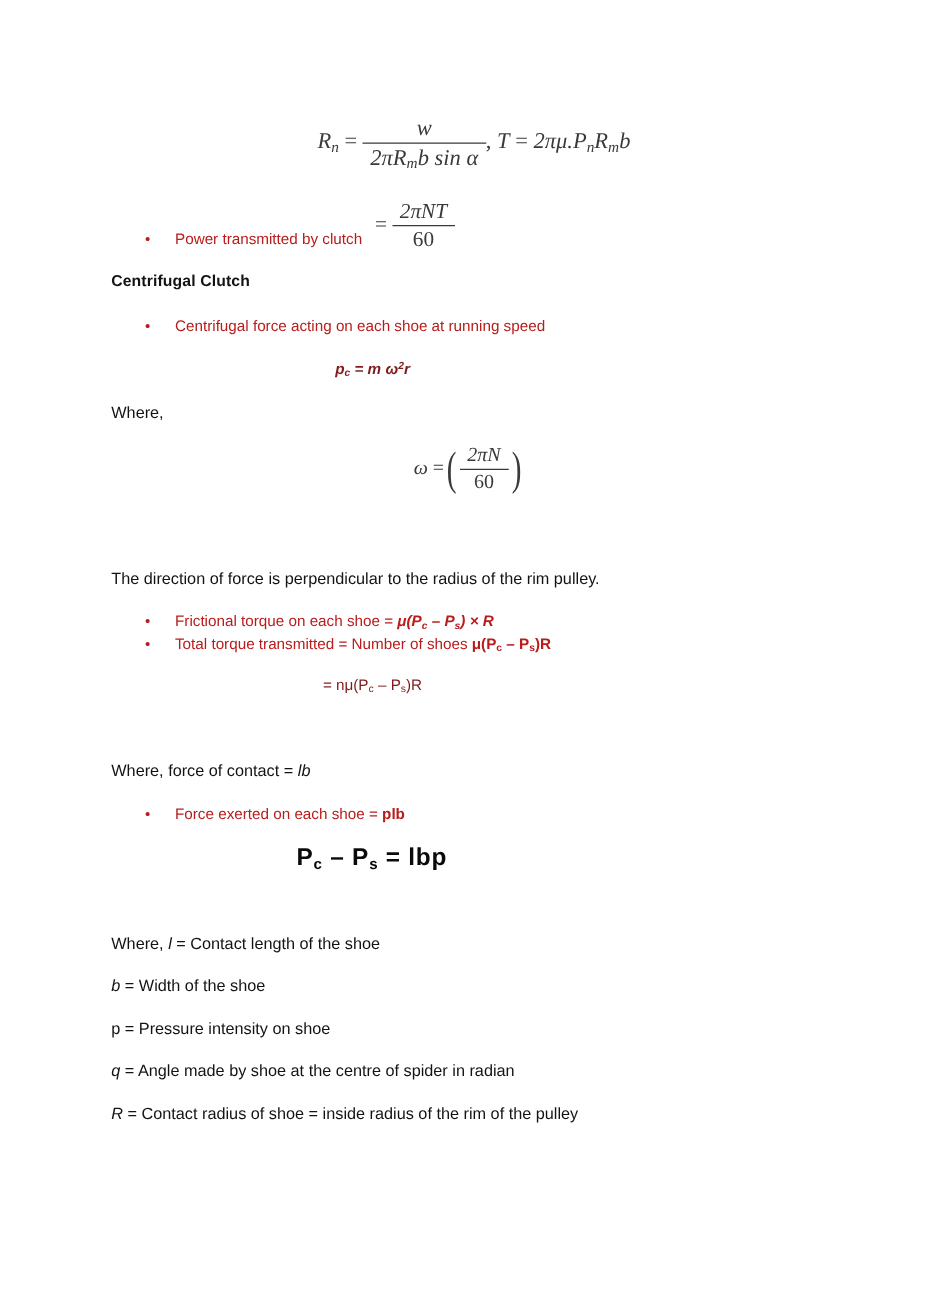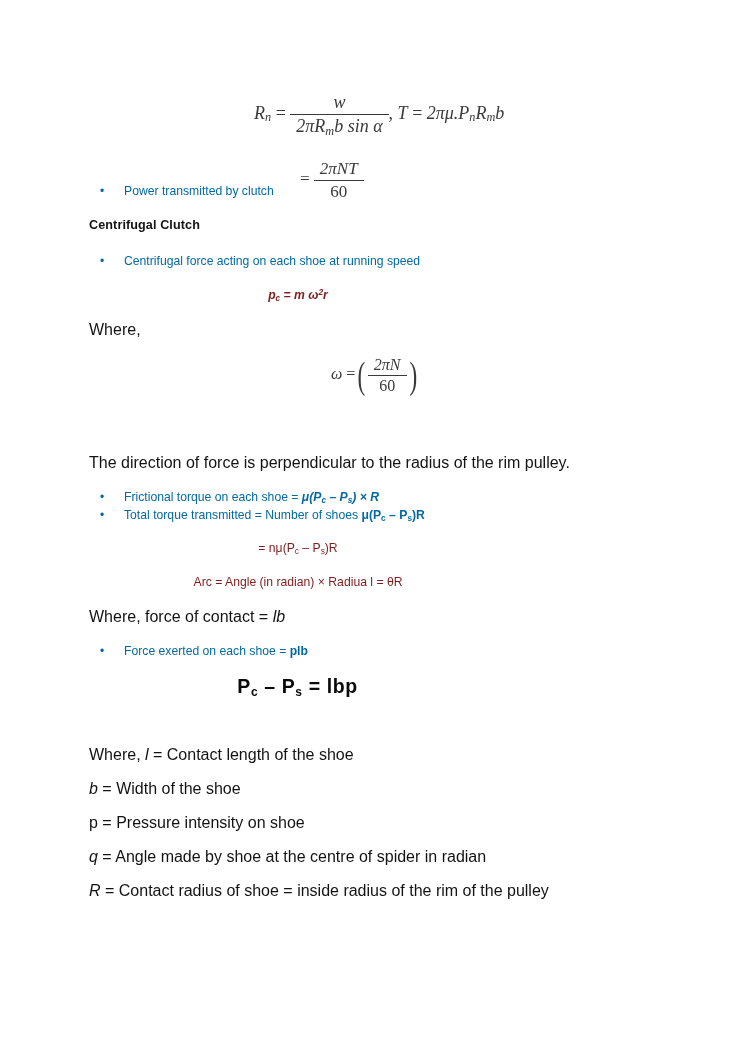--- a/index.html
+++ b/index.html
@@ -19,40 +19,40 @@
     position: absolute;
     left: 0; top: 0;
     width: 744px;
     height: 1052px;
     overflow: hidden;
   }
 
   
   .line {
     position: absolute;
-    font-size: 16px;
+    font-size: 13px;
     line-height: 15px;
     white-space: nowrap;
     color: #131313;
   }
   .body-left { left: 89px; }
   .heading {
     font-weight: bold;
     font-size: 12.6px;
     letter-spacing: 0.1px;
   }
 
   
   .bullet-row {
     position: absolute;
-    left: 100px;
+    left: 116px;
     font-size: 12.2px;
     line-height: 16px;
     white-space: nowrap;
-    color: #0369a1;
+    color: #b91c1c;
   }
   .bullet-row .dot {
     display: inline-block;
     width: 24px;
     text-align: left;
     font-size: 12px;
     vertical-align: baseline;
   }
   .bullet-row .btxt { display: inline-block; }
 
@@ -202,21 +202,20 @@
   </div>
 
   <div class="bullet-row" style="top:507px;">
     <span class="dot">•</span><span class="btxt"><span>Total torque transmitted = Number of shoes </span><span class="bu"><span>μ(P</span><sub>c</sub><span> – P</span><sub>s</sub><span>)R</span></span></span>
   </div>
 
   <div class="center-eq" style="top:541px;">
     <span>= nμ(P</span><sub>c</sub><span> – P</span><sub>s</sub><span>)R</span>
   </div>
 
-  <div class="center-eq" style="top:575px;">Arc = Angle (in radian) × Radiua l = θR</div>
 
   <div class="line body-left" style="top:609px;">
     <span>Where, force of contact = </span><span class="it">lb</span>
   </div>
 
   <div class="bullet-row" style="top:643px;">
     <span class="dot">•</span><span class="btxt"><span>Force exerted on each shoe = </span><span class="bu">plb</span></span>
   </div>
 
   <div class="big-eq" style="top:675px;">

